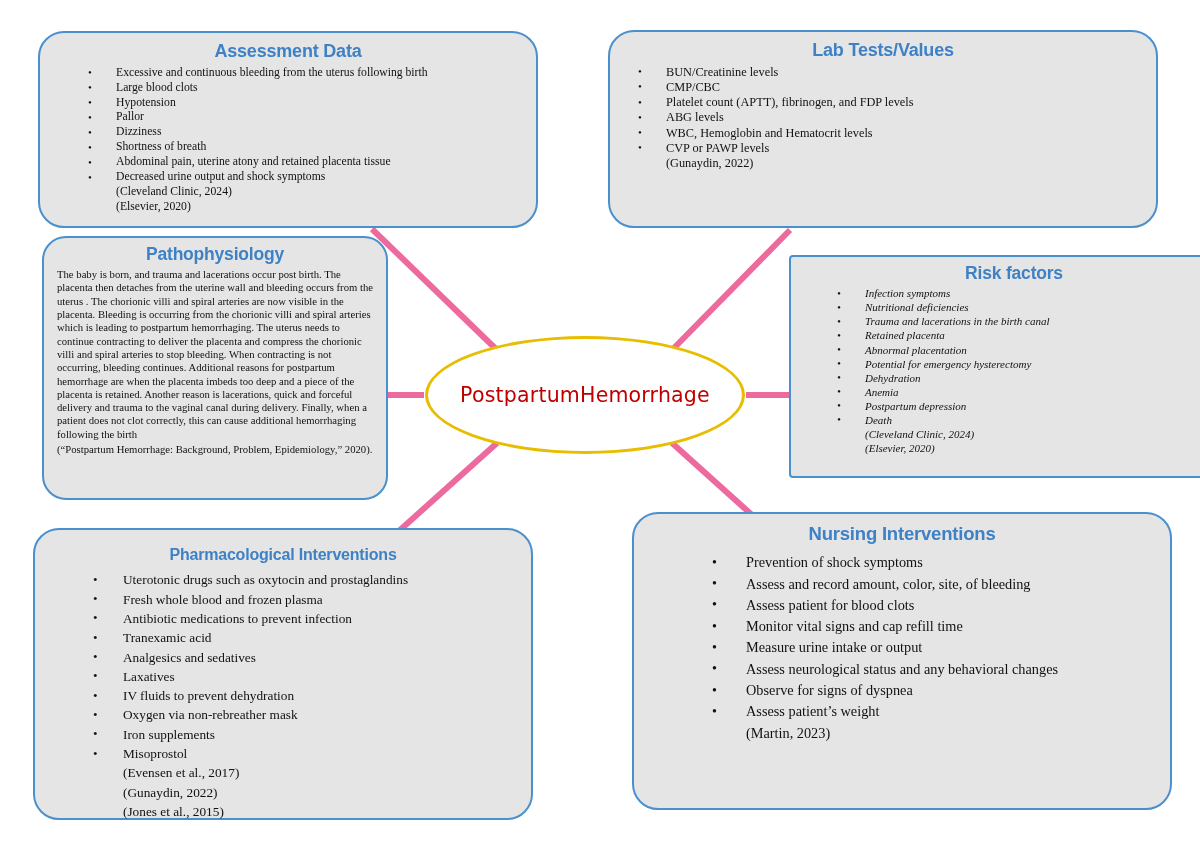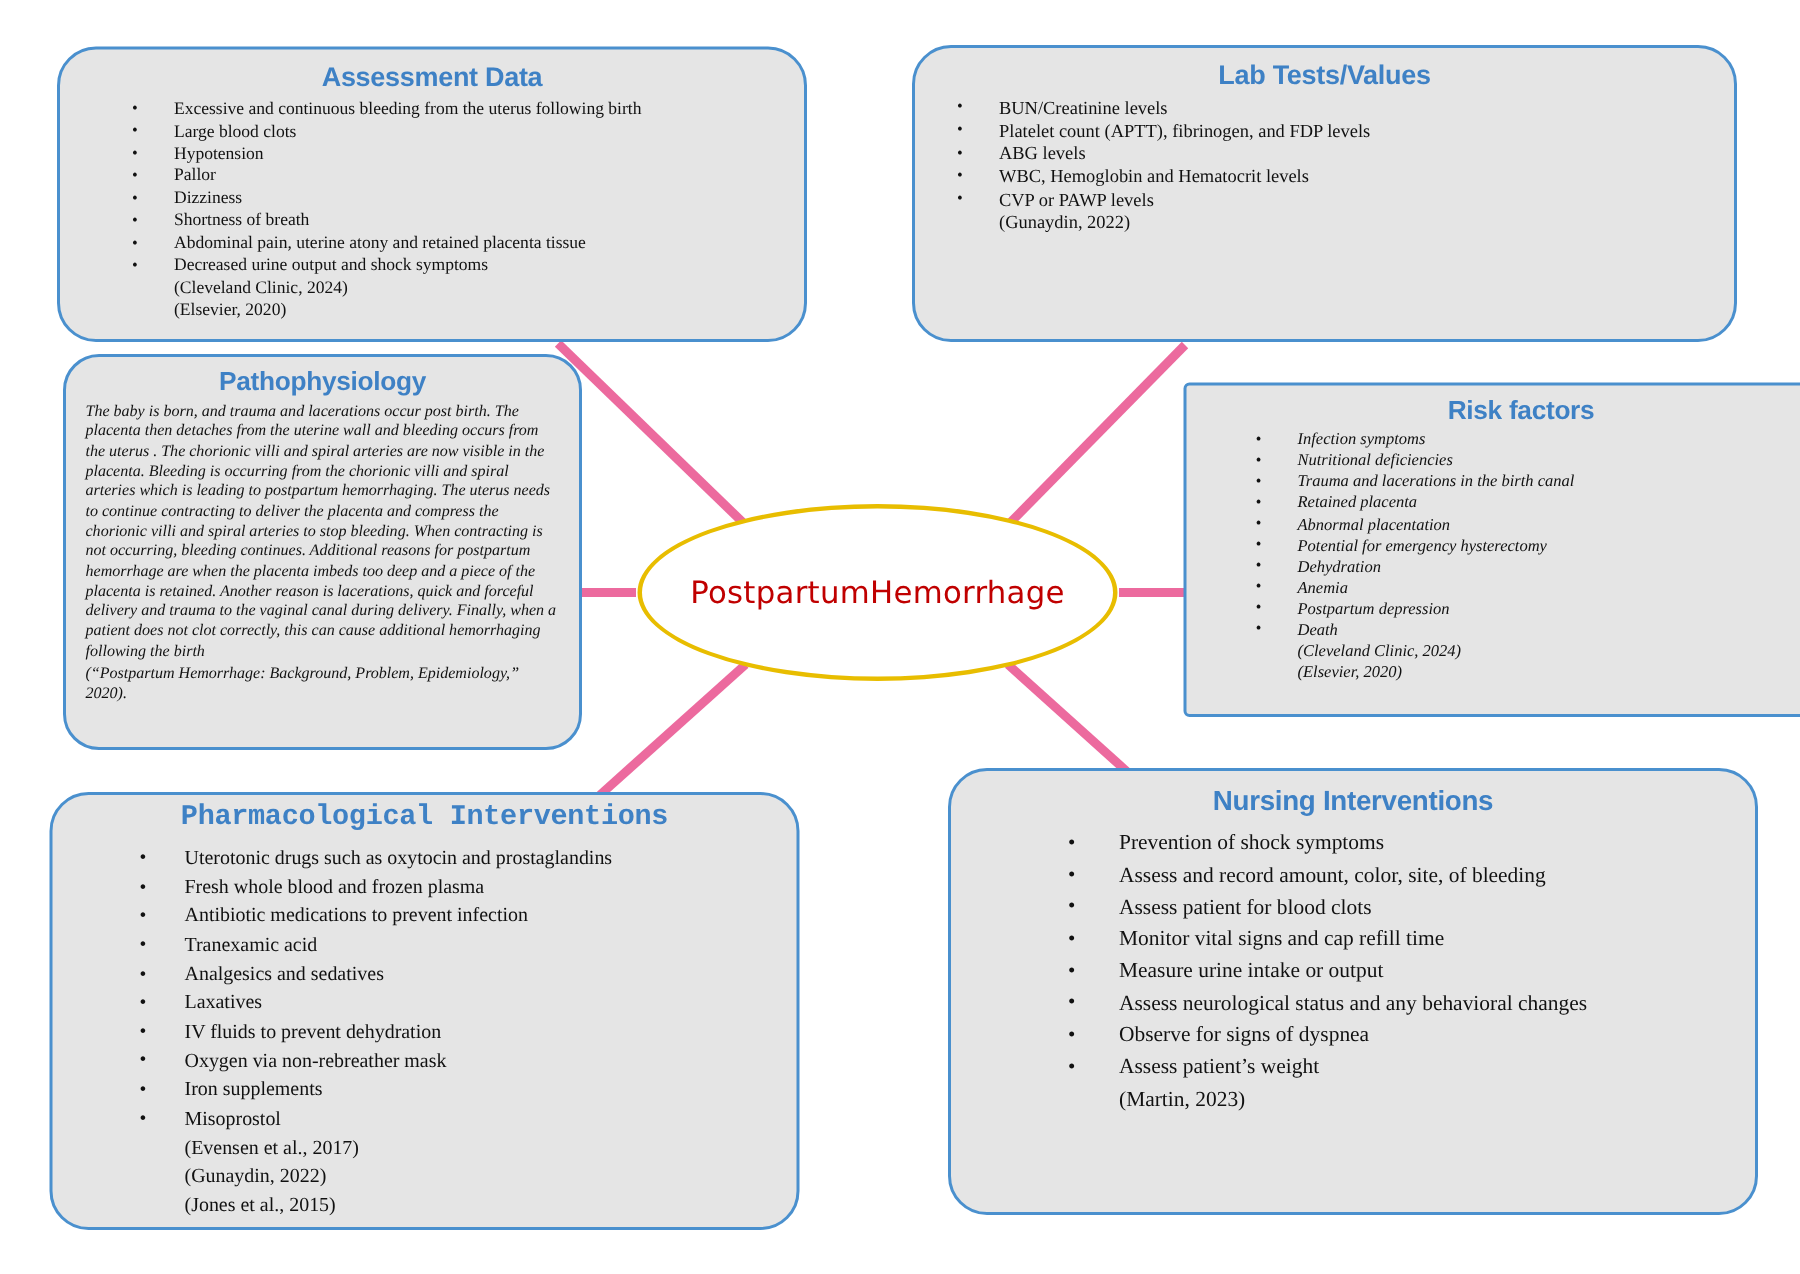--- a/index.html
+++ b/index.html
@@ -59,21 +59,20 @@
     color:#3B4A5C;
   }
   .para{
     font-family:"Liberation Serif", serif;
     font-size:10.7px;
     line-height:13.3px;
     color:#111111;
     margin:0;
     padding:2px 12px 0 13px;
     text-align:left;
-    font-style:italic;
   }
 
   
   #node-assessment{left:38px;top:31px;width:500px;height:197px;}
   #node-assessment .node-title{font-size:18px;margin-top:8px;}
   #node-assessment ul.blist{padding-left:48px;}
   #node-assessment ul.blist li{font-size:11.7px;line-height:14.9px;}
 
   #node-lab{left:608px;top:30px;width:550px;height:198px;}
   #node-lab .node-title{font-size:18px;margin-top:8px;}
@@ -82,21 +81,21 @@
 
   #node-patho{left:42px;top:236px;width:346px;height:264px;border-radius:24px;}
   #node-patho .node-title{font-size:17.5px;margin-top:6px;margin-bottom:2px;}
 
   #node-risk{left:789px;top:255px;width:450px;height:223px;border-radius:4px;}
   #node-risk .node-title{font-size:17.5px;margin-top:6px;margin-bottom:3px;}
   #node-risk ul.blist{padding-left:46px;}
   #node-risk ul.blist li{font-size:11px;line-height:14.1px;font-style:italic;}
 
   #node-pharm{left:33px;top:528px;width:500px;height:292px;}
-  #node-pharm .node-title{font-size:19px;margin-top:4px;margin-bottom:6px;font-family:Liberation Mono, monospace;}
+  #node-pharm .node-title{font-size:16px;margin-top:16px;margin-bottom:6px;}
   #node-pharm ul.blist{padding-left:58px;}
   #node-pharm ul.blist li{font-size:13.3px;line-height:19.3px;padding-left:30px;}
   #node-pharm ul.blist li::before{font-size:13px;}
 
   #node-nursing{left:632px;top:512px;width:540px;height:298px;}
   #node-nursing .node-title{font-size:18.5px;margin-top:9px;margin-bottom:8px;}
   #node-nursing ul.blist{padding-left:78px;}
   #node-nursing ul.blist li{font-size:14.3px;line-height:21.3px;padding-left:34px;}
   #node-nursing ul.blist li::before{font-size:14px;}
 
@@ -151,20 +150,21 @@
       <li>Decreased urine output and shock symptoms</li>
       <li class="nobullet cite">(Cleveland Clinic, 2024)</li>
       <li class="nobullet cite">(Elsevier, 2020)</li>
     </ul>
   </div>
 
   <div class="node" id="node-lab">
     <div class="node-title">Lab Tests/Values</div>
     <ul class="blist">
       <li>BUN/Creatinine levels</li>
+      <li>CMP/CBC</li>
       <li>Platelet count (APTT), fibrinogen, and FDP levels</li>
       <li>ABG levels</li>
       <li>WBC, Hemoglobin and Hematocrit levels</li>
       <li>CVP or PAWP levels</li>
       <li class="nobullet cite">(Gunaydin, 2022)</li>
     </ul>
   </div>
 
   <div class="node" id="node-patho">
     <div class="node-title">Pathophysiology</div>

